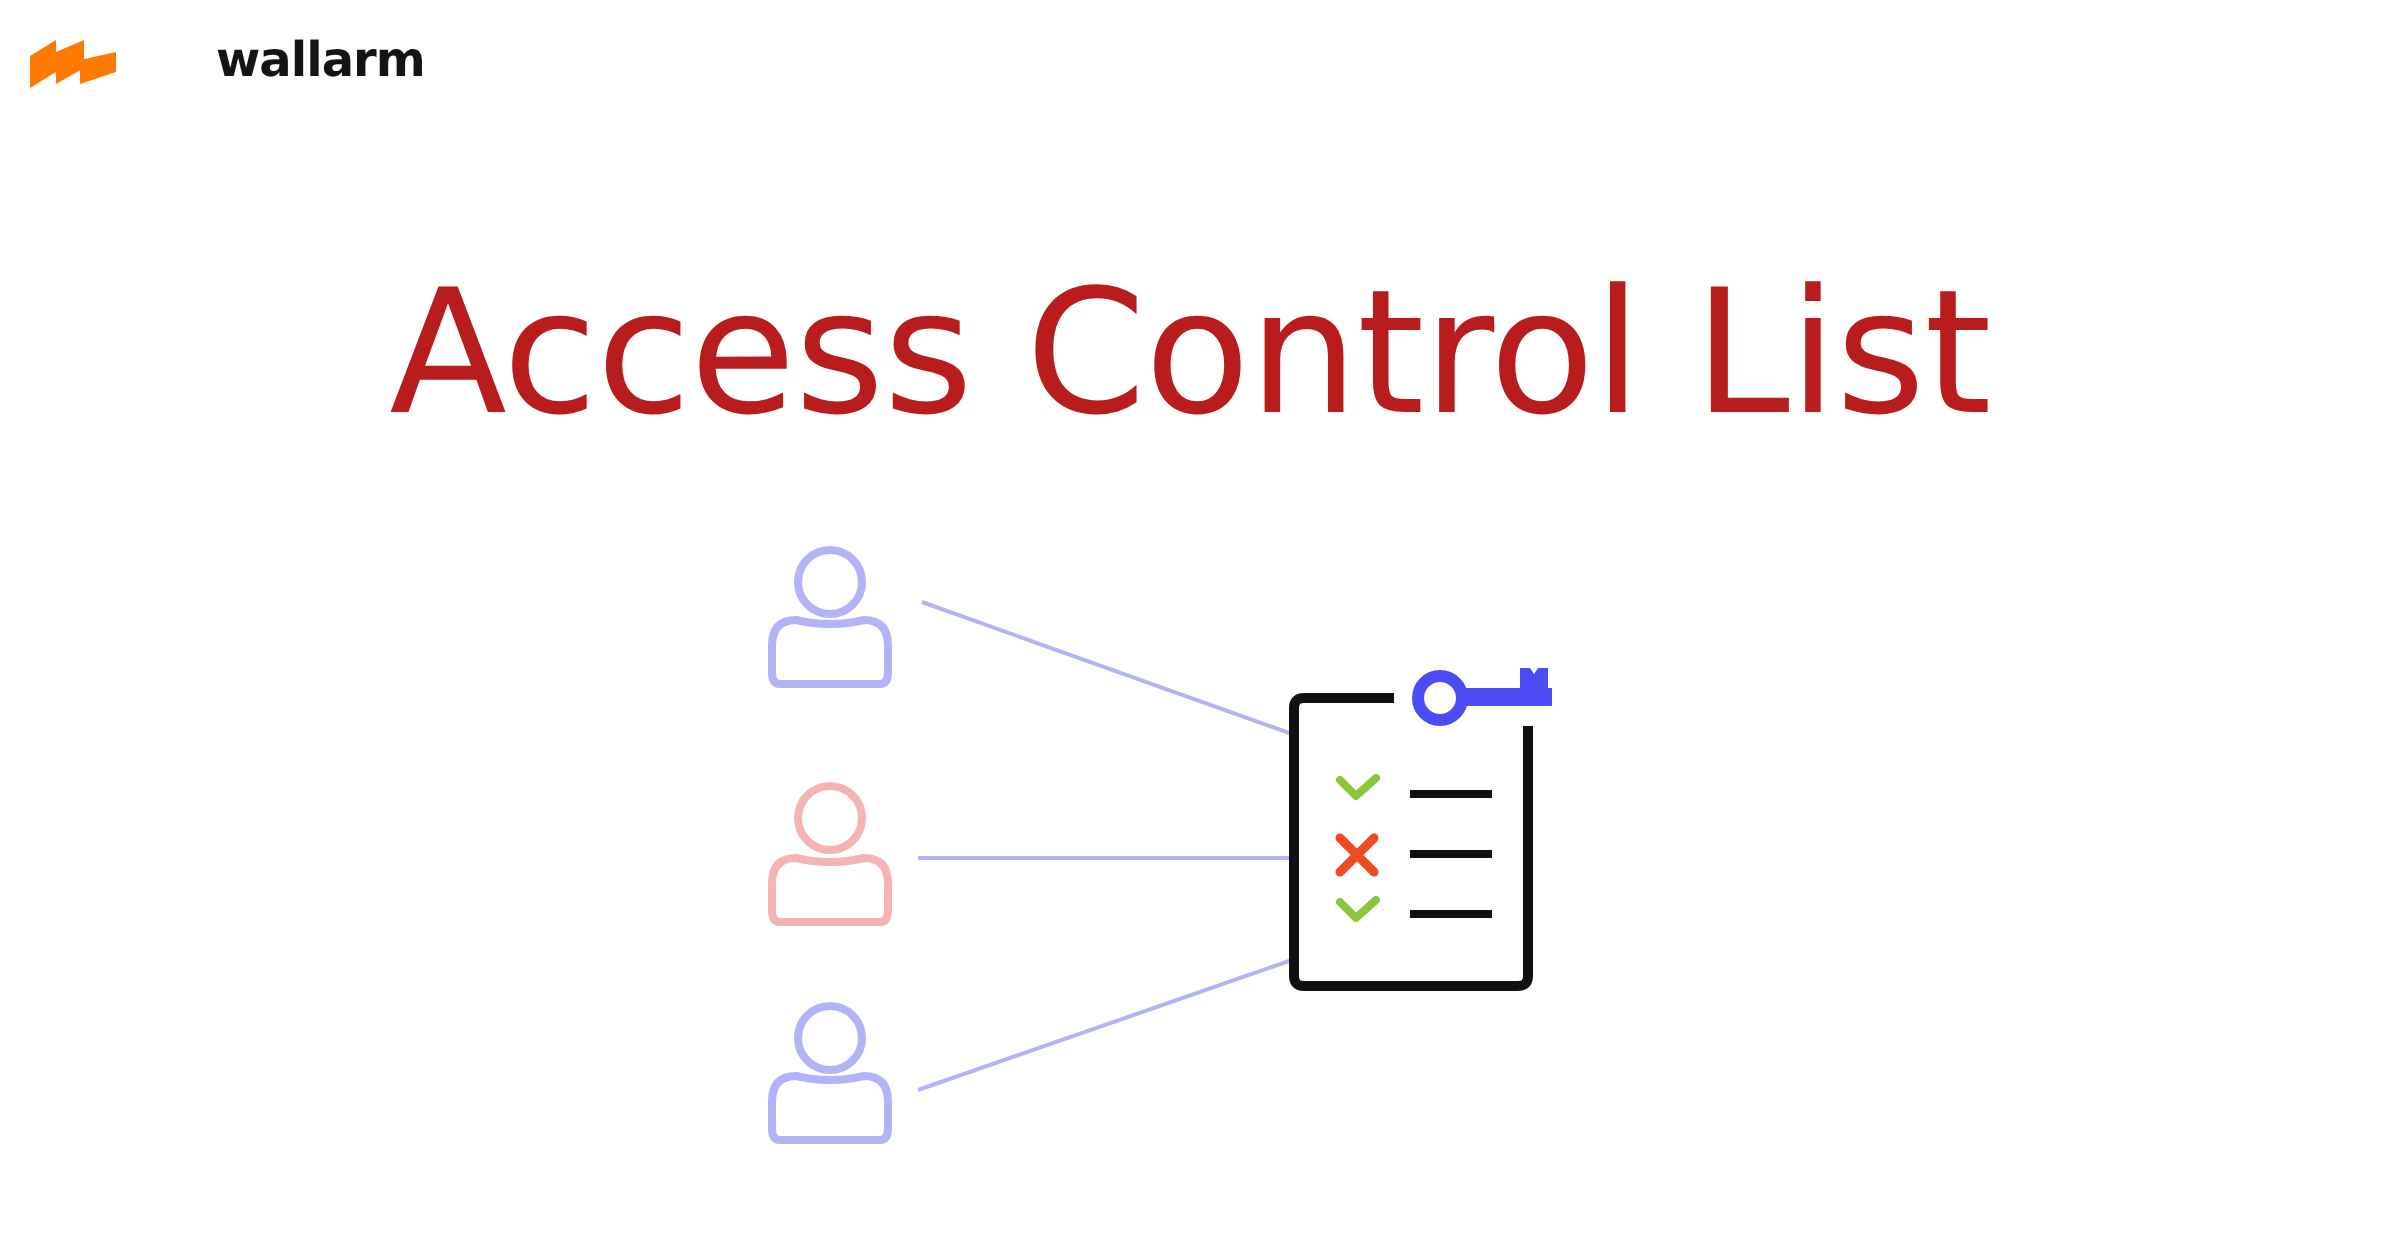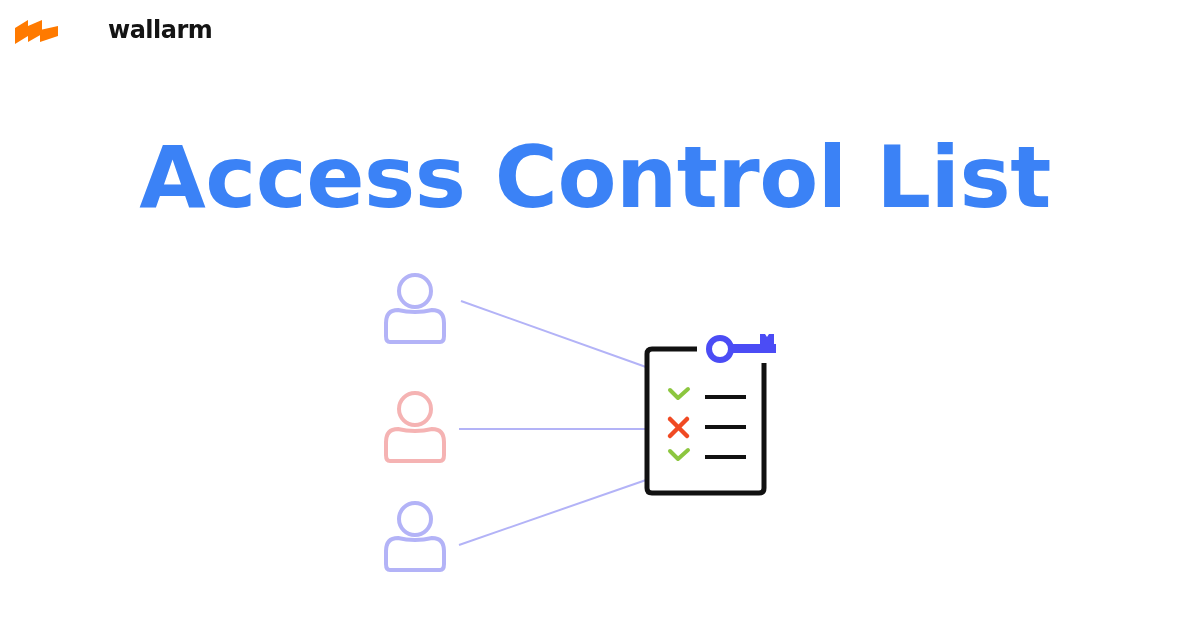--- a/index.html
+++ b/index.html
@@ -8,22 +8,22 @@
       font-family: "Liberation Sans", sans-serif;
     }
     .logo { position: absolute; left: 14px; top: 14px; height: 32px; display: flex; align-items: center; }
     .logo svg { display: block; }
     .logo-text {
       position: absolute; left: 54px; top: 0px; font-family: "DejaVu Sans", sans-serif;
       font-size: 24px; font-weight: bold; color: #141414; letter-spacing: -0.5px; line-height: 32px; margin-left: 40px;
     }
     .title {
       position: absolute; left: 0; width: 1190px; top: 122px; text-align: center;
-      font-family: "DejaVu Sans", sans-serif; font-size: 86px; font-weight: bold;
-      color: #3b82f6; letter-spacing: -0.5px; line-height: 110px; white-space: nowrap;
+      font-family: "DejaVu Sans", sans-serif; font-size: 86px; font-weight: normal;
+      color: #b91c1c; letter-spacing: -0.5px; line-height: 110px; white-space: nowrap;
     }
     .diagram { position: absolute; left: 0; top: 0; width: 1200px; height: 628px; }
   </style>
 </head>
 <body>
 
 <div class="logo">
   <span>
     <svg width="48" height="28" viewBox="0 0 48 28">
       <polygon points="1,12 14,4 14,20 1,28" fill="#ff7a00"></polygon>

